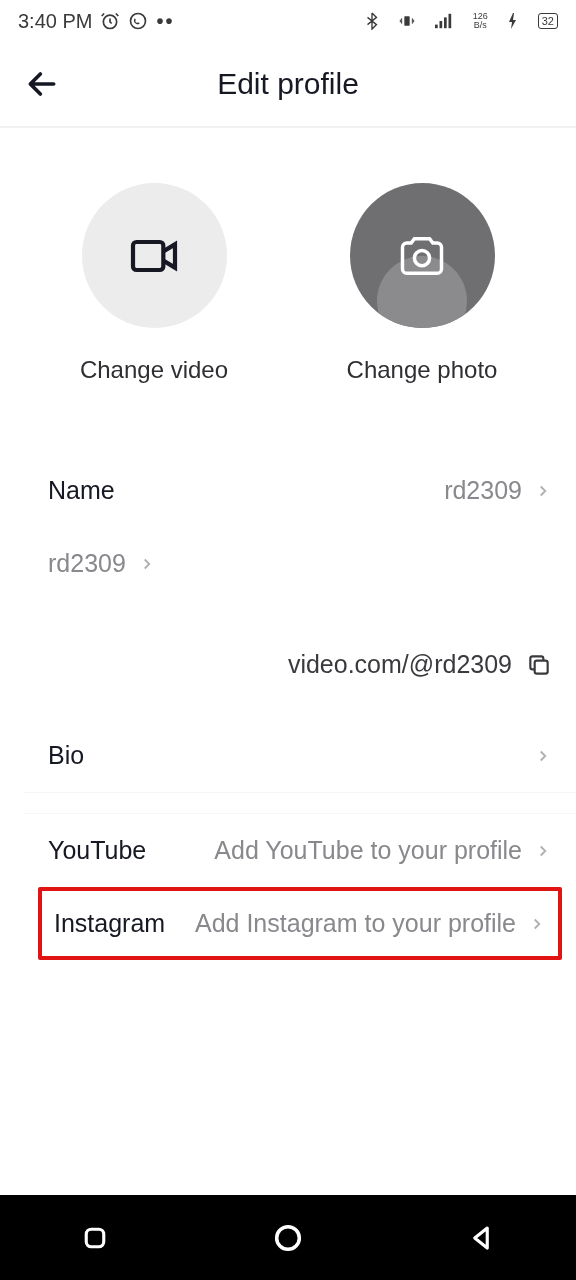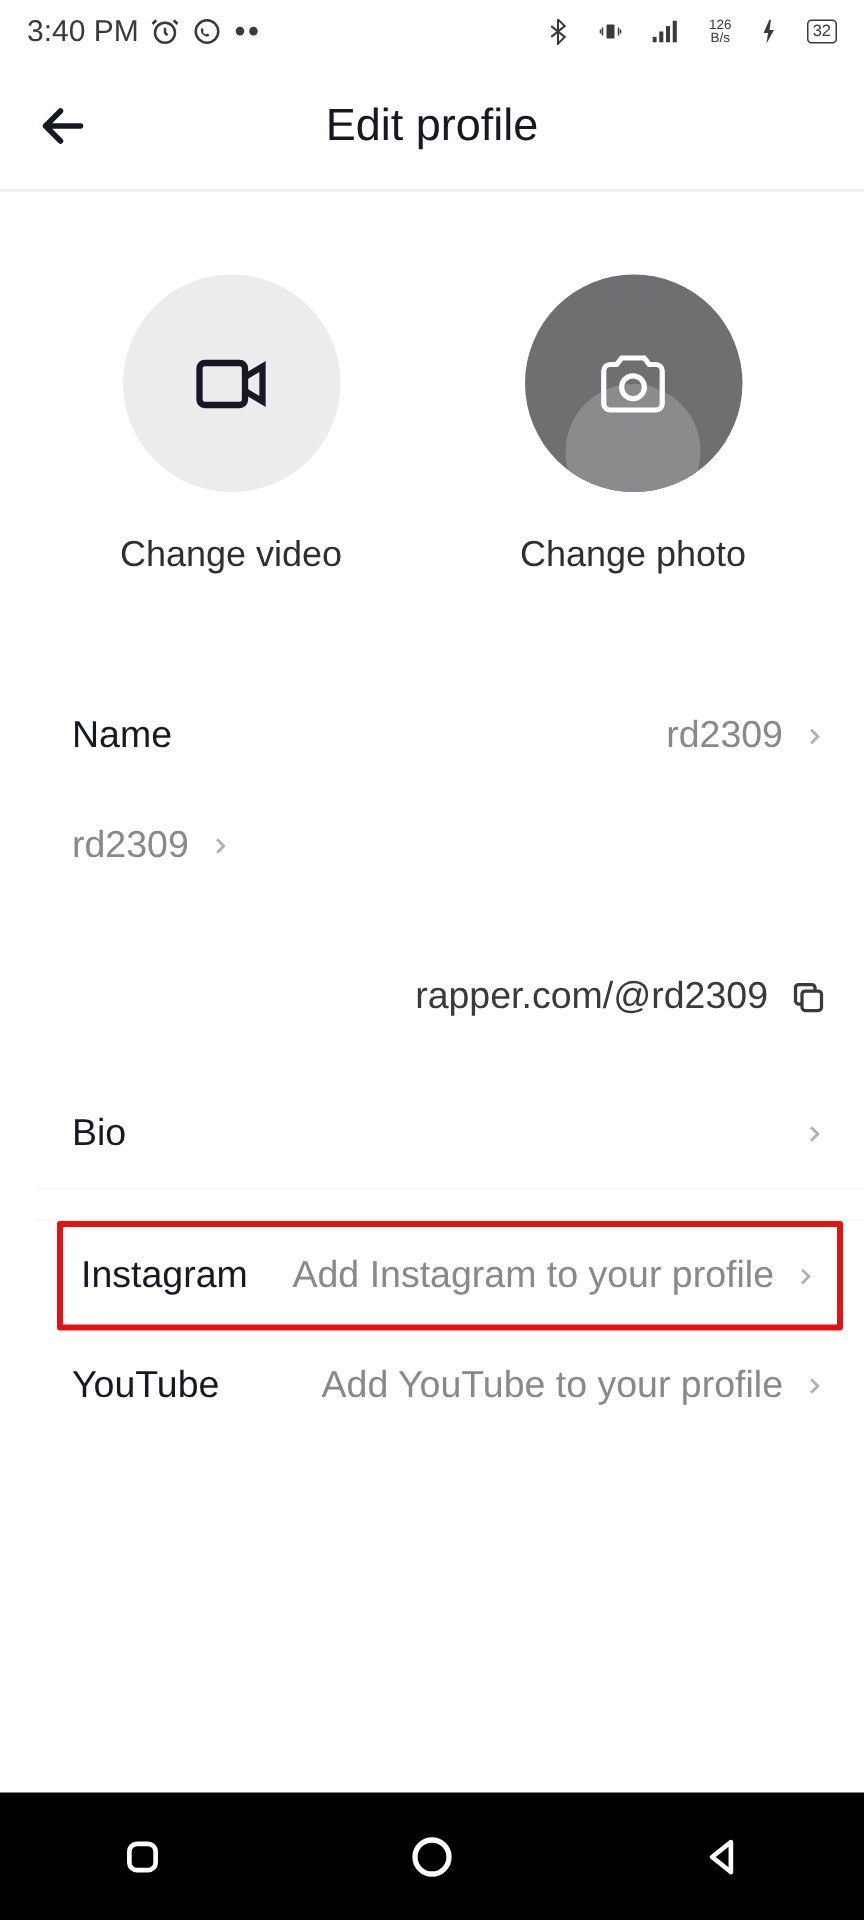--- a/index.html
+++ b/index.html
@@ -160,21 +160,21 @@
       <span class="row-value">rd2309</span>
       <span class="chevron">
         <svg width="18" height="18" viewBox="0 0 24 24" fill="none" stroke="#b0b0b5" stroke-width="2.5">
             <path d="M9 6l6 6-6 6"></path>
           </svg>
       </span>
     </span>
   </div>
 
   <div class="url-row">
-    <span class="url-text">rapper.com/@rd2309</span>
+    <span class="url-text">video.com/@rd2309</span>
     <span class="copy-btn">
       <svg width="26" height="26" viewBox="0 0 24 24" fill="none" stroke="#3a3a3e" stroke-width="2">
           <rect x="8" y="8" width="12" height="12" rx="2"></rect>
           <path d="M16 8V6a2 2 0 00-2-2H6a2 2 0 00-2 2v8a2 2 0 002 2h2"></path>
         </svg>
     </span>
   </div>
 
   <div class="row">
     <span class="row-label">Bio</span>
@@ -182,36 +182,36 @@
       <span class="chevron">
         <svg width="18" height="18" viewBox="0 0 24 24" fill="none" stroke="#b0b0b5" stroke-width="2.5">
             <path d="M9 6l6 6-6 6"></path>
           </svg>
       </span>
     </span>
   </div>
 
   <div class="section-gap"></div>
 
+  <div class="row">
+    <span class="row-label">YouTube</span>
+    <span class="row-value-wrap">
+      <span class="row-value">Add YouTube to your profile</span>
+      <span class="chevron">
+        <svg width="18" height="18" viewBox="0 0 24 24" fill="none" stroke="#b0b0b5" stroke-width="2.5">
+            <path d="M9 6l6 6-6 6"></path>
+          </svg>
+      </span>
+    </span>
+  </div>
+
   <div class="row highlight">
     <span class="row-label">Instagram</span>
     <span class="row-value-wrap">
       <span class="row-value">Add Instagram to your profile</span>
-      <span class="chevron">
-        <svg width="18" height="18" viewBox="0 0 24 24" fill="none" stroke="#b0b0b5" stroke-width="2.5">
-            <path d="M9 6l6 6-6 6"></path>
-          </svg>
-      </span>
-    </span>
-  </div>
-
-  <div class="row">
-    <span class="row-label">YouTube</span>
-    <span class="row-value-wrap">
-      <span class="row-value">Add YouTube to your profile</span>
       <span class="chevron">
         <svg width="18" height="18" viewBox="0 0 24 24" fill="none" stroke="#b0b0b5" stroke-width="2.5">
             <path d="M9 6l6 6-6 6"></path>
           </svg>
       </span>
     </span>
   </div>
 
 </div>
 

